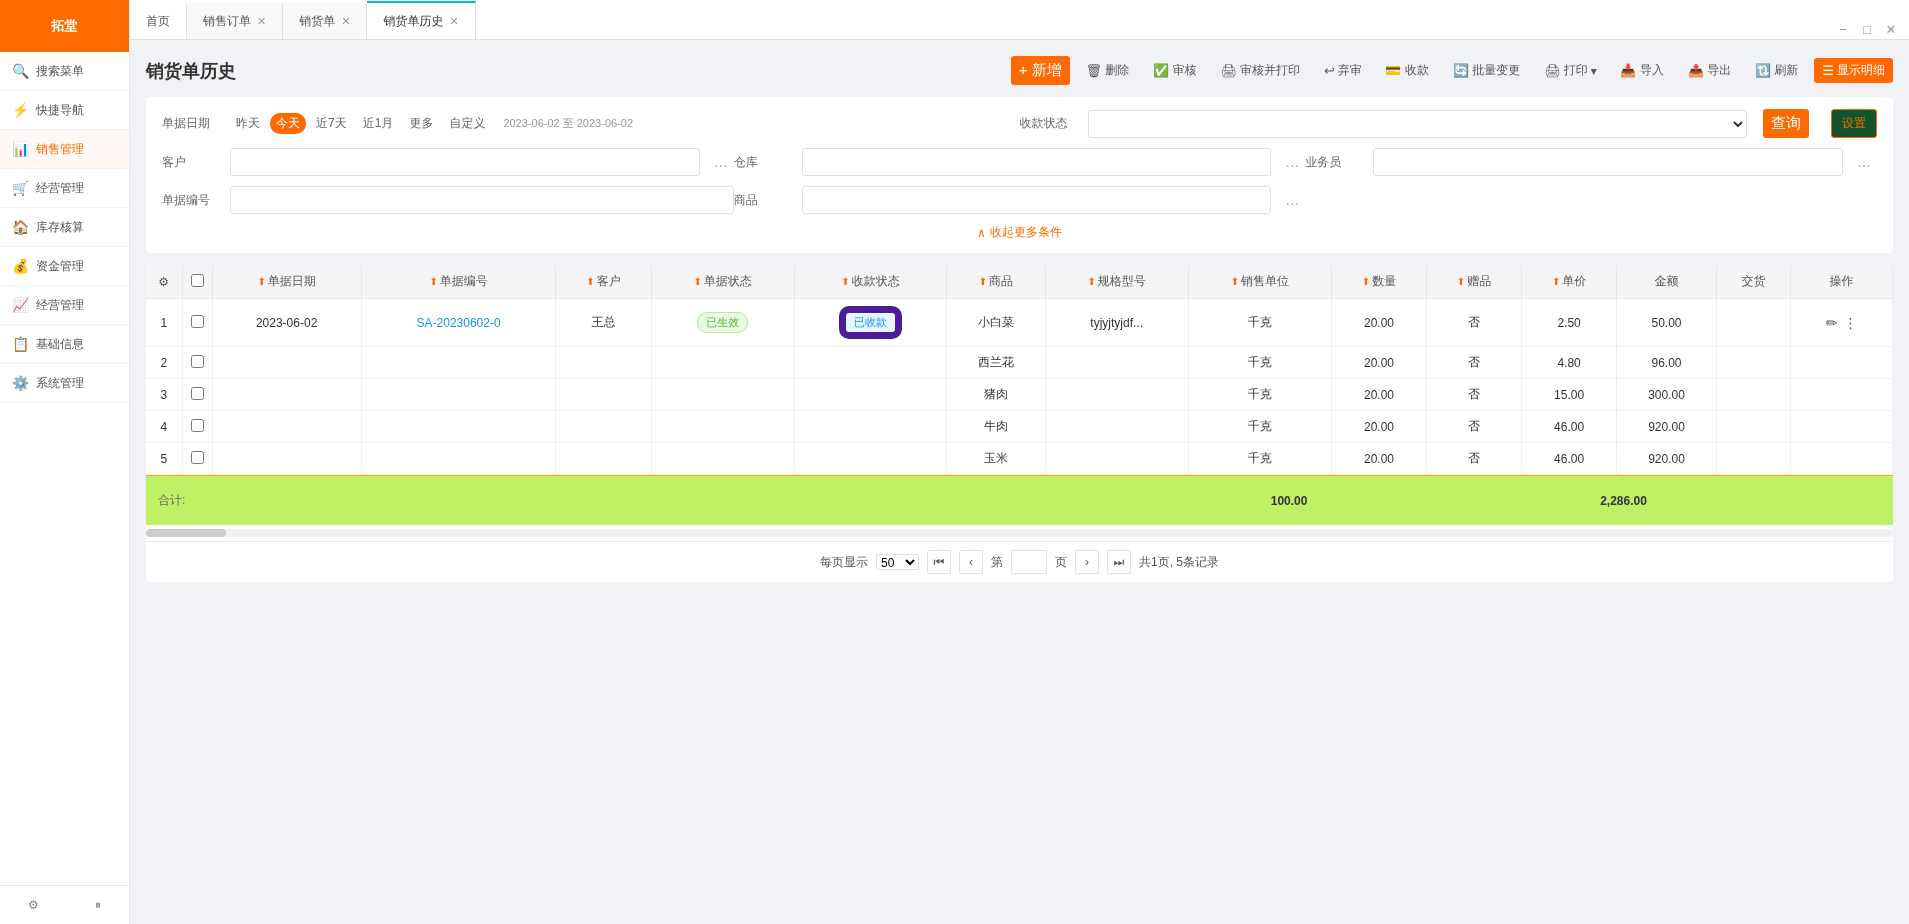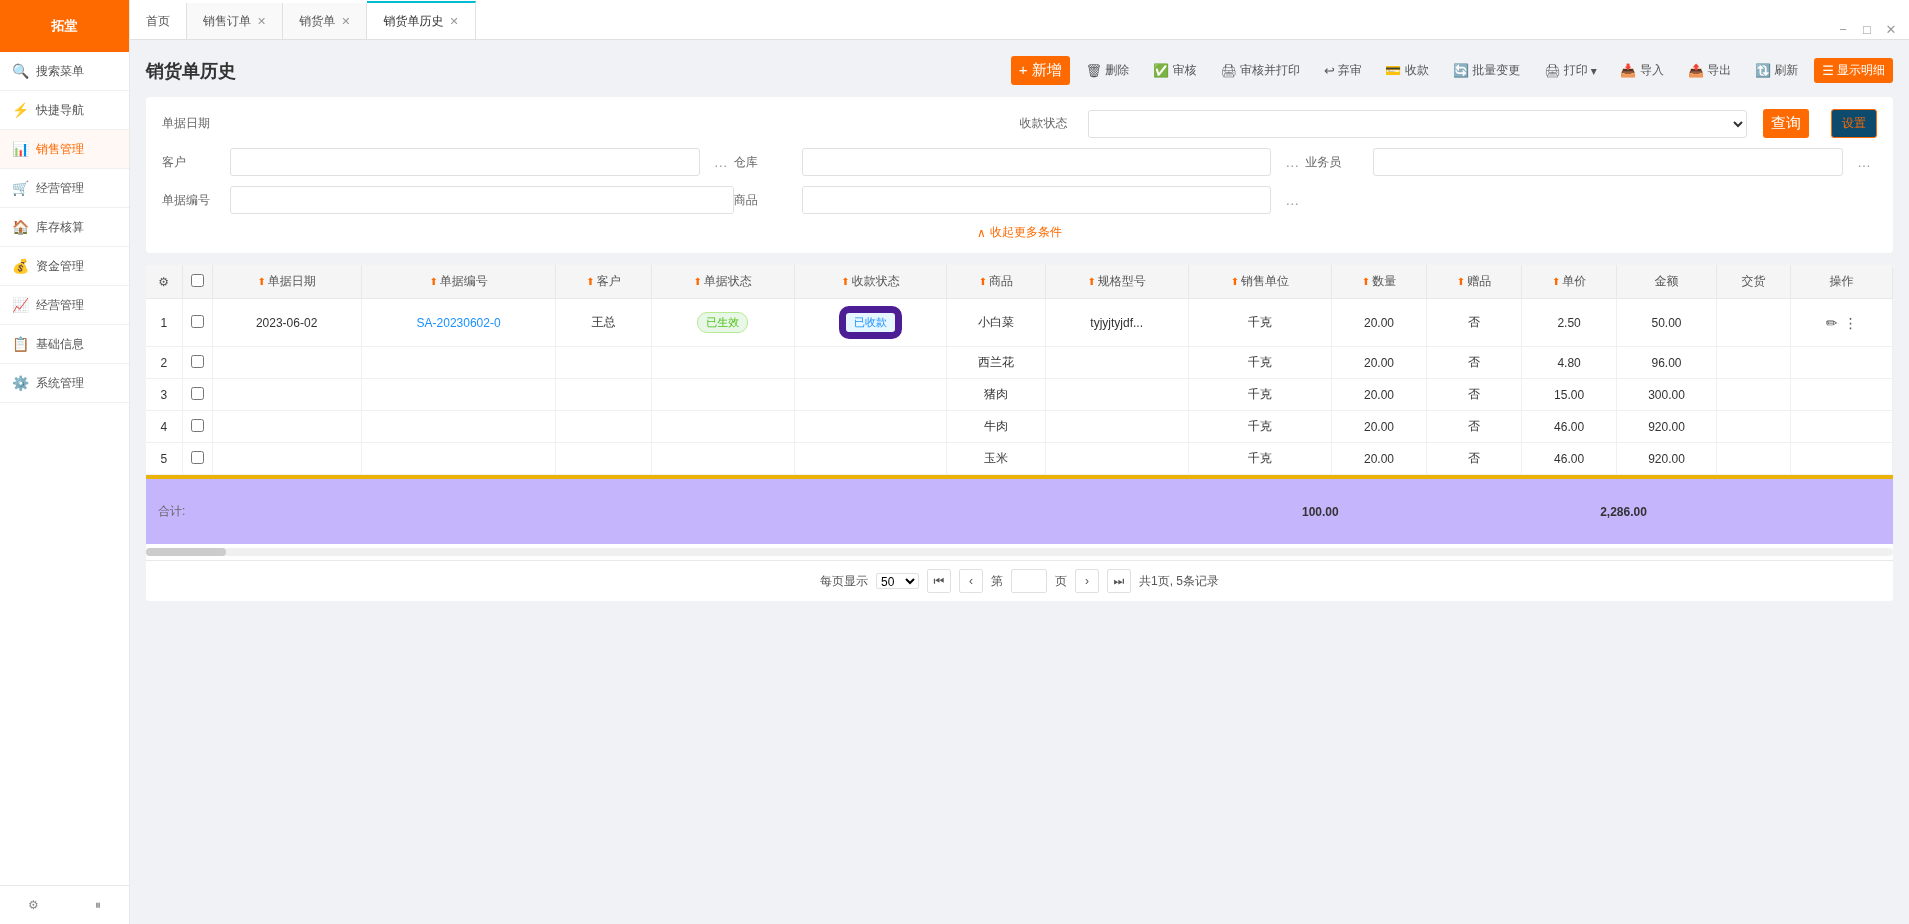--- a/index.html
+++ b/index.html
@@ -173,21 +173,21 @@
     .btn-primary {
       background: #ff6a00;
       color: #fff;
       border: none;
       padding: 5px 8px;
       border-radius: 3px;
       cursor: pointer;
       font-size: 15px;
     }
     .btn-orange-outline {
-      background: #0c4a6e;
+      background: #14532d;
       color: #ff6a00;
       border: 1px solid #ff6a00;
       padding: 4px 10px;
       border-radius: 3px;
       cursor: pointer;
       font-size: 12px;
     }
 
     
     .filter-box {
@@ -323,23 +323,23 @@
       cursor: pointer;
       color: #555;
       font-size: 14px;
       padding: 2px 3px;
     }
 
     
     .table-footer {
       display: flex;
       align-items: center;
-      background: #c4b5fd;
-      border-top: 4px solid #eab308;
-      padding: 24px 12px;
+      background: #bef264;
+      border-top: 1px solid #eab308;
+      padding: 16px 12px;
     }
     .footer-label {
       font-size: 12px;
       color: #666;
       min-width: 80px;
     }
     .footer-cells {
       flex: 1;
       display: flex;
       align-items: center;
@@ -537,20 +537,31 @@
           <span>显示明细</span>
         </button>
       </div>
     </div>
 
     <div class="filter-box">
 
       <div class="filter-row">
         <div class="filter-item">
           <span class="filter-label">单据日期</span>
+          <div class="date-filter">
+            <div class="date-tabs">
+              <span class="date-tab">昨天</span>
+              <span class="date-tab active">今天</span>
+              <span class="date-tab">近7天</span>
+              <span class="date-tab">近1月</span>
+              <span class="date-tab">更多</span>
+              <span class="date-tab">自定义</span>
+            </div>
+            <span class="date-range">2023-06-02 至 2023-06-02</span>
+          </div>
         </div>
 
 
         <div class="filter-item">
           <span class="filter-label">收款状态</span>
           <select class="filter-select">
             <option></option>
           </select>
           <div style="display:flex;gap:22px;margin-left:8px;">
             <button class="btn-primary">查询</button>
@@ -717,21 +728,21 @@
         <div class="footer-cells">
           <span style="flex:1;"></span>
           <span style="flex:1;"></span>
           <span style="flex:1;"></span>
           <span style="flex:1;"></span>
           <span style="flex:1;"></span>
           <span style="flex:1;"></span>
           <span style="flex:1;"></span>
           <span style="flex:1;"></span>
           <span style="flex:1;"></span>
-          <span class="footer-cell" style="min-width:80px;text-align:right;">100.00</span>
+          <span class="footer-cell" style="min-width:80px;text-align:left;">100.00</span>
           <span style="flex:1;"></span>
           <span style="flex:1;"></span>
           <span class="footer-cell" style="min-width:80px;text-align:right;">2,286.00</span>
           <span style="flex:1;"></span>
           <span style="flex:1;"></span>
         </div>
       </div>
 
       <div class="scroll-bar">
         <div class="scroll-thumb"></div>

